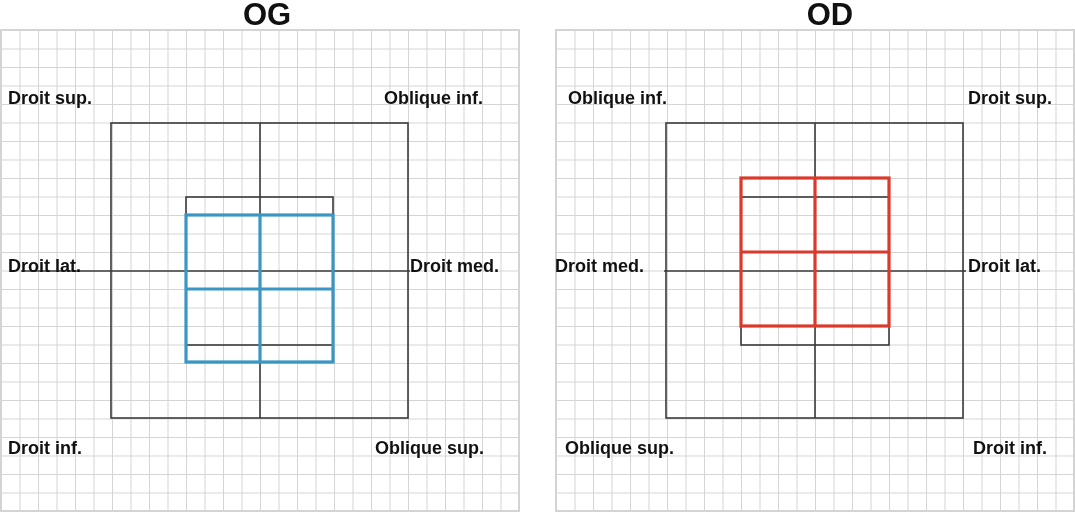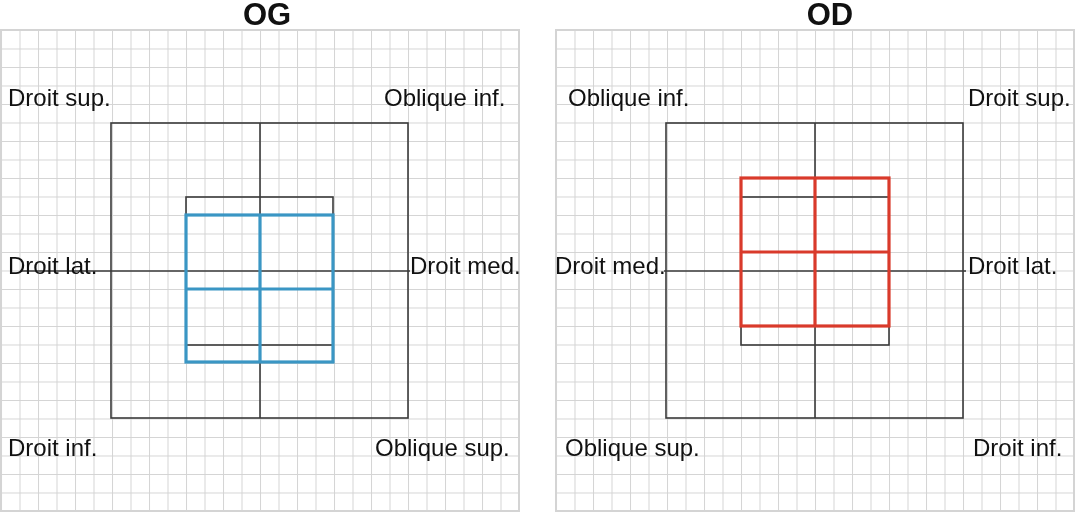--- a/index.html
+++ b/index.html
@@ -1,19 +1,19 @@
 <!DOCTYPE html>
 <html><head>
 <meta charset="utf-8">
 <style>
   html, body { margin: 0; padding: 0; background: #ffffff; }
   body { width: 1075px; height: 512px; position: relative; overflow: hidden; font-family: "Liberation Sans", sans-serif; }
   .panel-title { position: absolute; top: -2px; font-weight: bold; font-size: 31px; color: #111; text-align: center; width: 100px; line-height: 34px; }
   svg { position: absolute; left: 0; top: 0; }
-  .label { position: absolute; font-size: 24px; color: #111; line-height: 22px; white-space: nowrap; }
+  .label { position: absolute; font-size: 18px; color: #111; line-height: 22px; white-space: nowrap; font-weight: bold; }
 </style>
 </head>
 <body>
 
 <svg width="1075" height="512">
   <defs>
     <pattern id="gridpat" x="1" y="30" width="18.5" height="18.5" patternUnits="userSpaceOnUse">
       <path d="M 18.5 0 L 0 0 0 18.5" fill="none" stroke="#d4d4d4" stroke-width="2"></path>
     </pattern>
     <pattern id="gridpat2" x="556" y="30" width="18.5" height="18.5" patternUnits="userSpaceOnUse">

